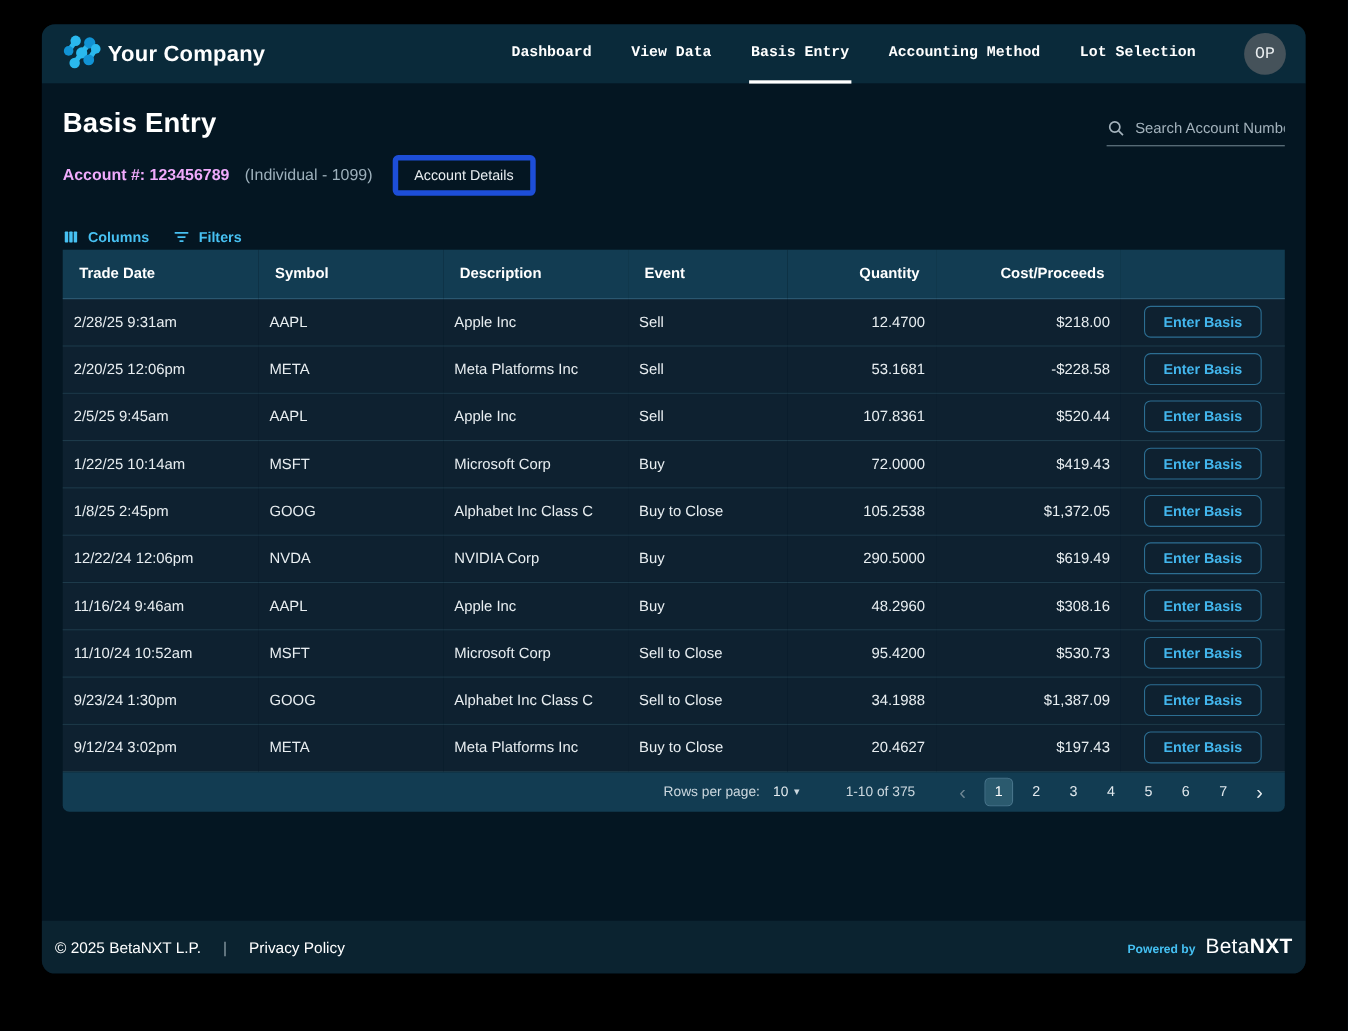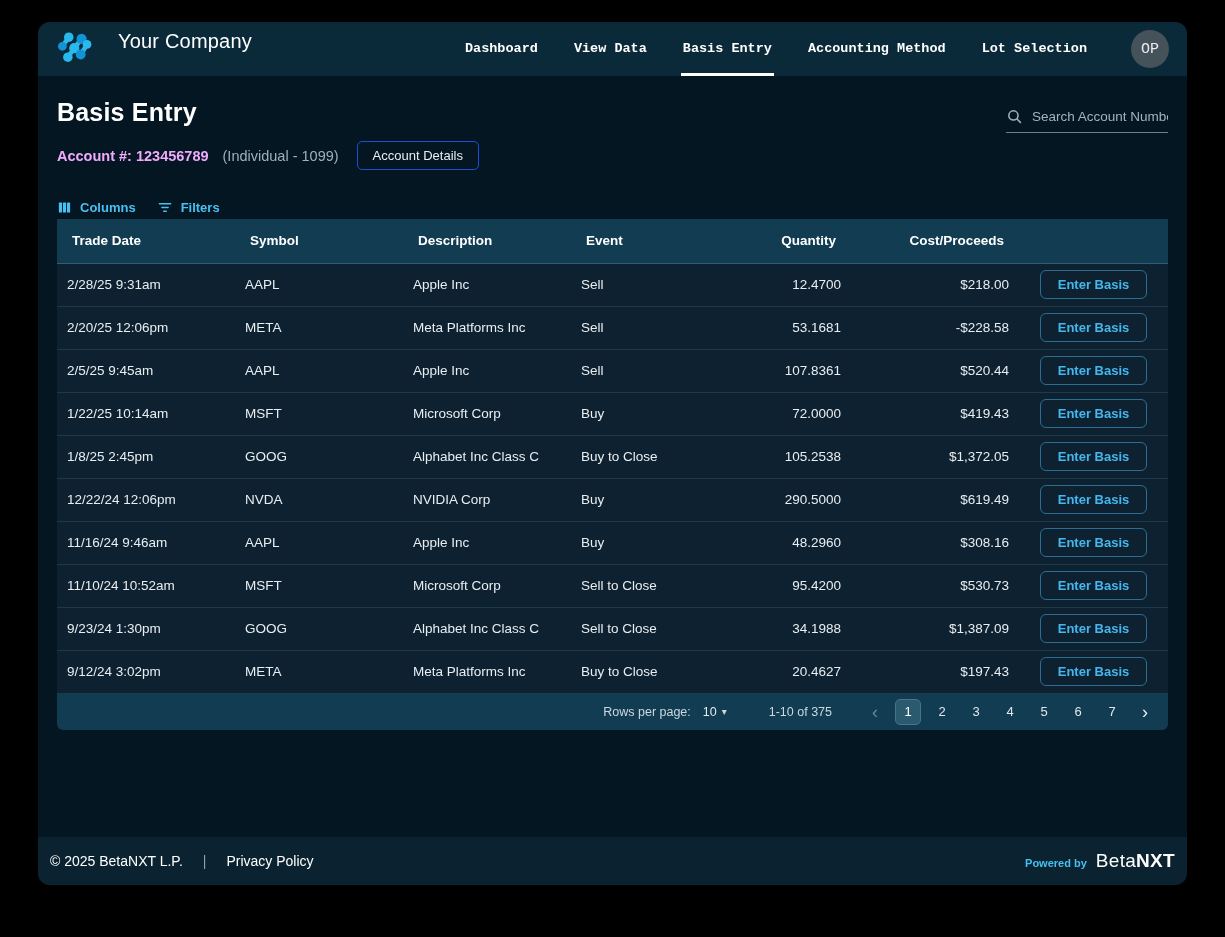--- a/index.html
+++ b/index.html
@@ -5,37 +5,37 @@
   * { margin:0; padding:0; box-sizing:border-box; }
   html,body { background:#000; width:1225px; height:937px; font-family:"Liberation Sans", sans-serif; }
   .app-card {
     position:absolute; left:38px; top:22px; width:1149px; height:863px;
     background:#041622; border-radius:12px; overflow:hidden;
     display:flex; flex-direction:column;
     box-shadow:0 0 40px 10px rgba(0,0,0,.9);
   }
   
   .navbar { height:54px; background:#0a2a3a; display:flex; align-items:center; padding:0 18px; flex-shrink:0; }
-  .brand { display:flex; gap:20px; }
+  .brand { display:flex; align-items:center; gap:0;font-weight:bold; }
   .brand-name { color:#fff; font-size:20px; letter-spacing:.2px; }
   .nav-links { margin-left:auto; display:flex; align-items:center; gap:36px;font-family:Liberation Mono, monospace; }
   .nav-link { color:#fff; font-size:13.5px; font-weight:700; height:54px; line-height:54px; position:relative; cursor:pointer; background:none; border:none; font-family:inherit; }
   .nav-link.active::after { content:""; position:absolute; left:-2px; right:-2px; bottom:0; height:3px; background:#fff; }
   .avatar { width:38px; height:38px; border-radius:50%; background:#45525a; color:#e8ecee; display:flex; align-items:center; justify-content:center; font-size:15px; margin-left:8px; cursor:pointer; }
   
   .main { flex:1; padding:0 19px; background:#041622; }
   .page-head { display:flex; justify-content:space-between; align-items:flex-start; margin-top:22px; }
   .page-title { color:#fff; font-size:25px; font-weight:700; letter-spacing:.2px; }
   .search-box { width:162px; display:flex; align-items:center; gap:9px; border-bottom:1px solid #6b7f8a; padding-bottom:7px; margin-top:10px; }
   .search-box input { background:transparent; border:none; outline:none; color:#dfe7ec; font-size:13.5px; width:100%; font-family:inherit; }
   .search-box input::placeholder { color:#a3b2bc; }
   .account-row { display:flex; align-items:center; margin-top:14px; }
   .account-num { color:#f0abfc; font-weight:700; font-size:14.5px; }
   .account-type { color:#9db0bb; font-size:14.5px; margin-left:14px; }
-  .account-details-btn { margin-left:18px; background:transparent; border:1px solid #1d4ed8; color:#e9eef1; border-radius:5px; padding:6px 15px; font-size:13px; cursor:pointer; font-family:inherit; }
+  .account-details-btn { margin-left:18px; background:transparent; border:5px solid #1d4ed8; color:#e9eef1; border-radius:5px; padding:6px 15px; font-size:13px; cursor:pointer; font-family:inherit; }
   .toolbar { display:flex; align-items:center; gap:21px; margin-top:30px; margin-bottom:4px; }
   .tool-btn { display:flex; align-items:center; gap:8px; color:#47c1f2; font-size:13px; font-weight:700; background:none; border:none; cursor:pointer; font-family:inherit; }
   
   table { width:100%; border-collapse:collapse; font-size:13.5px; }
   thead th { background:#123c52; color:#fff; text-align:left; font-weight:600; height:44px; padding:0 15px; border-bottom:1px solid #2e5e78; }
   thead th.num { text-align:right; }
   tbody td { background:#0e2130; color:#e8eef1; height:43px; padding:0 10px; border-bottom:1px solid #1d3a4a; }
   tbody td.num { text-align:right; }
   td.action-cell { text-align:center; }
   .enter-basis-btn { background:transparent; border:1px solid #2c6e92; color:#43b7ee; border-radius:6px; padding:6px 17px; font-size:13px; font-weight:600; cursor:pointer; font-family:inherit; }

